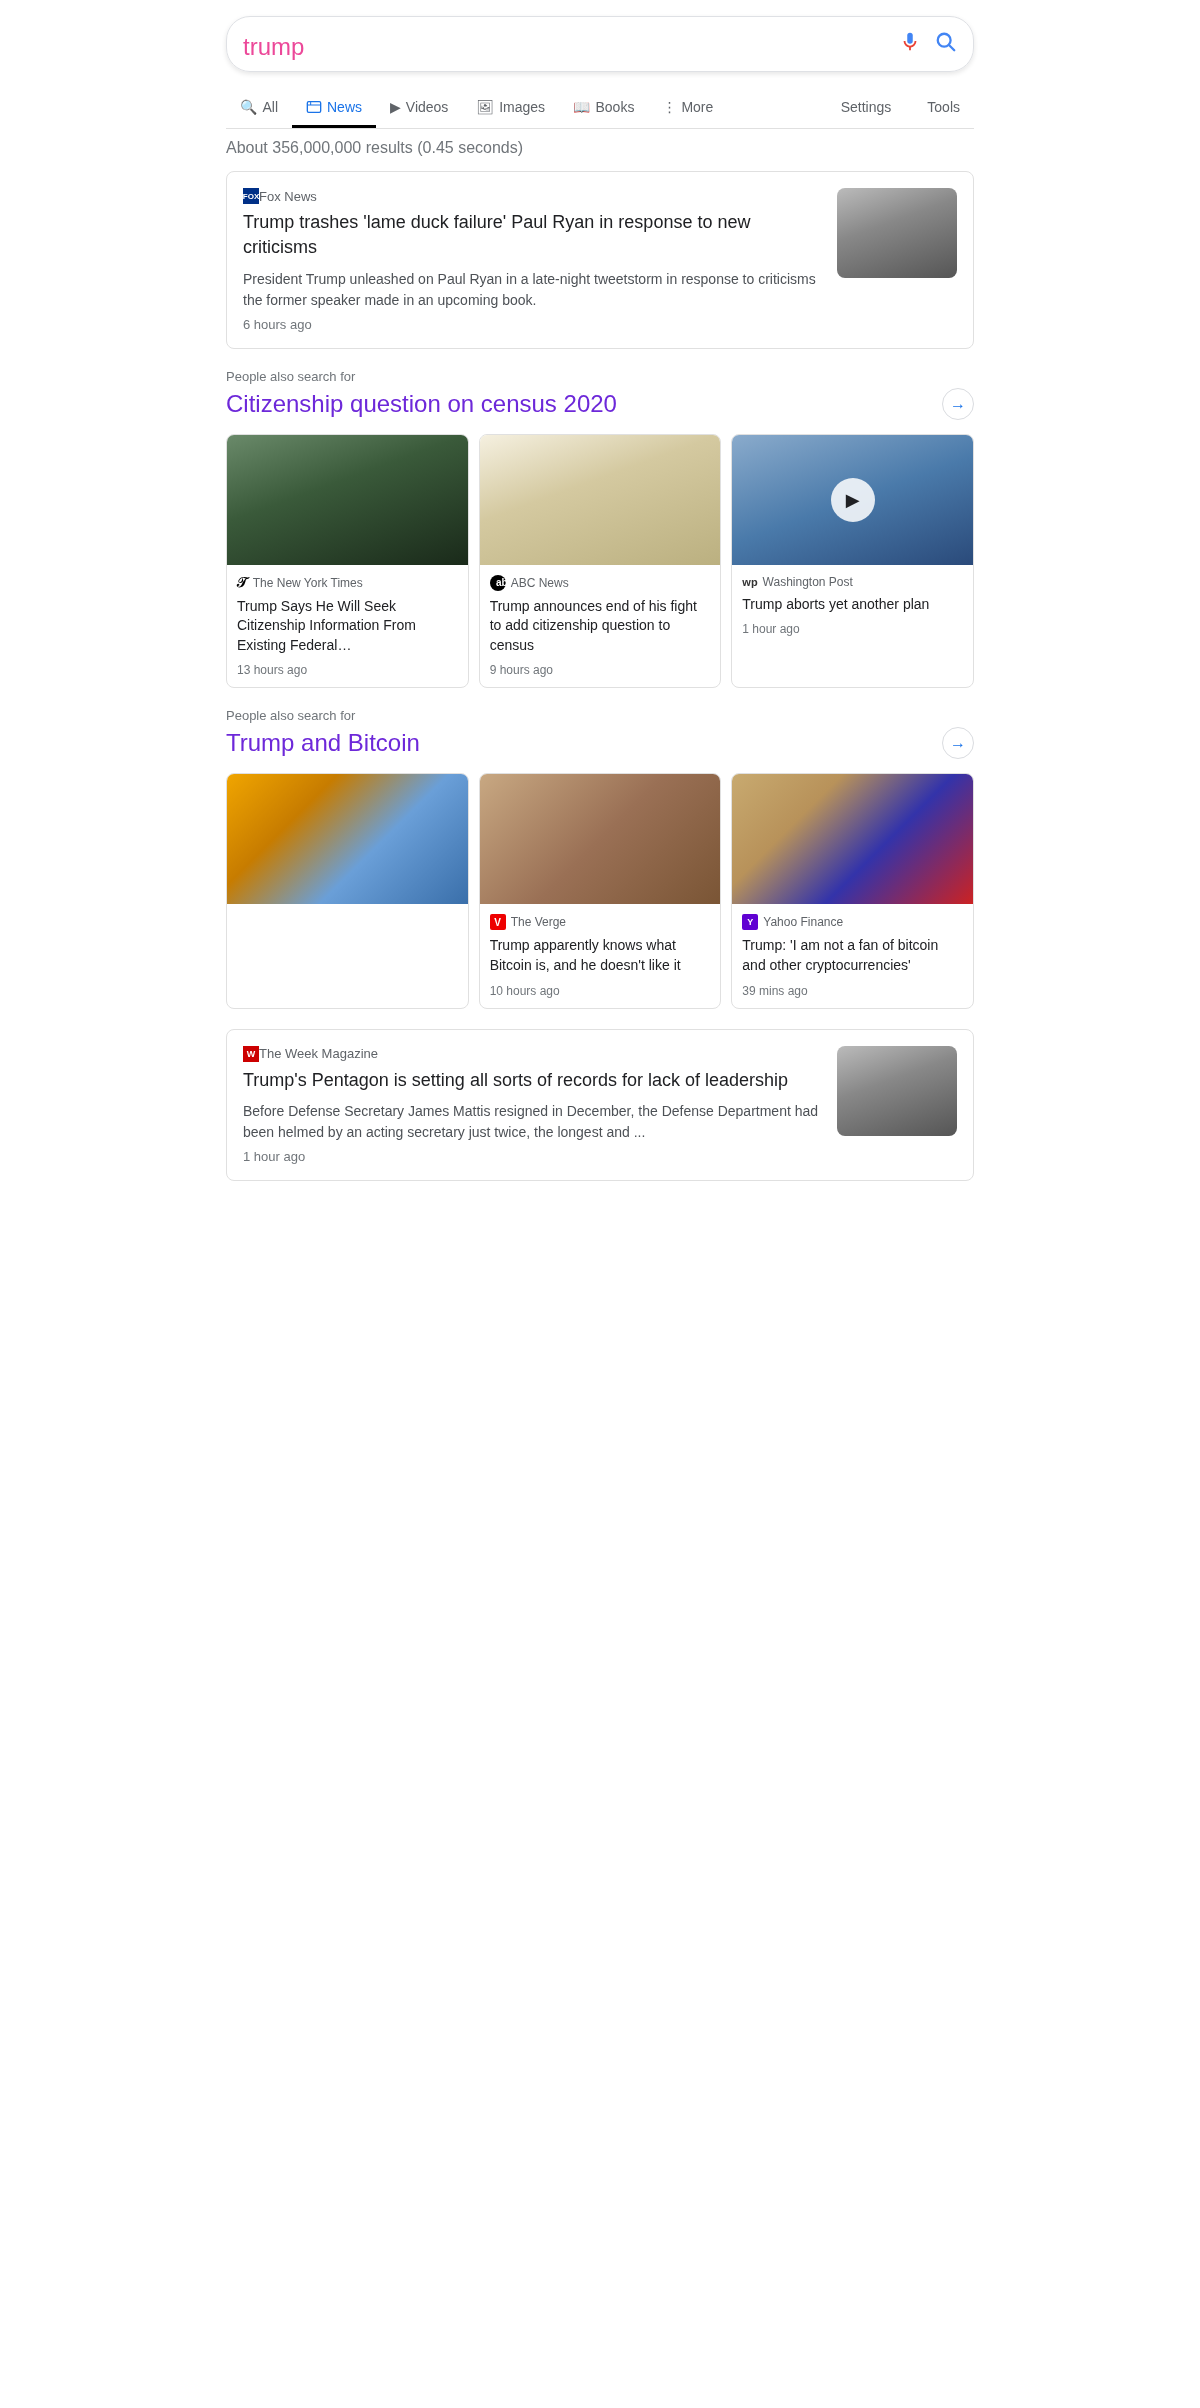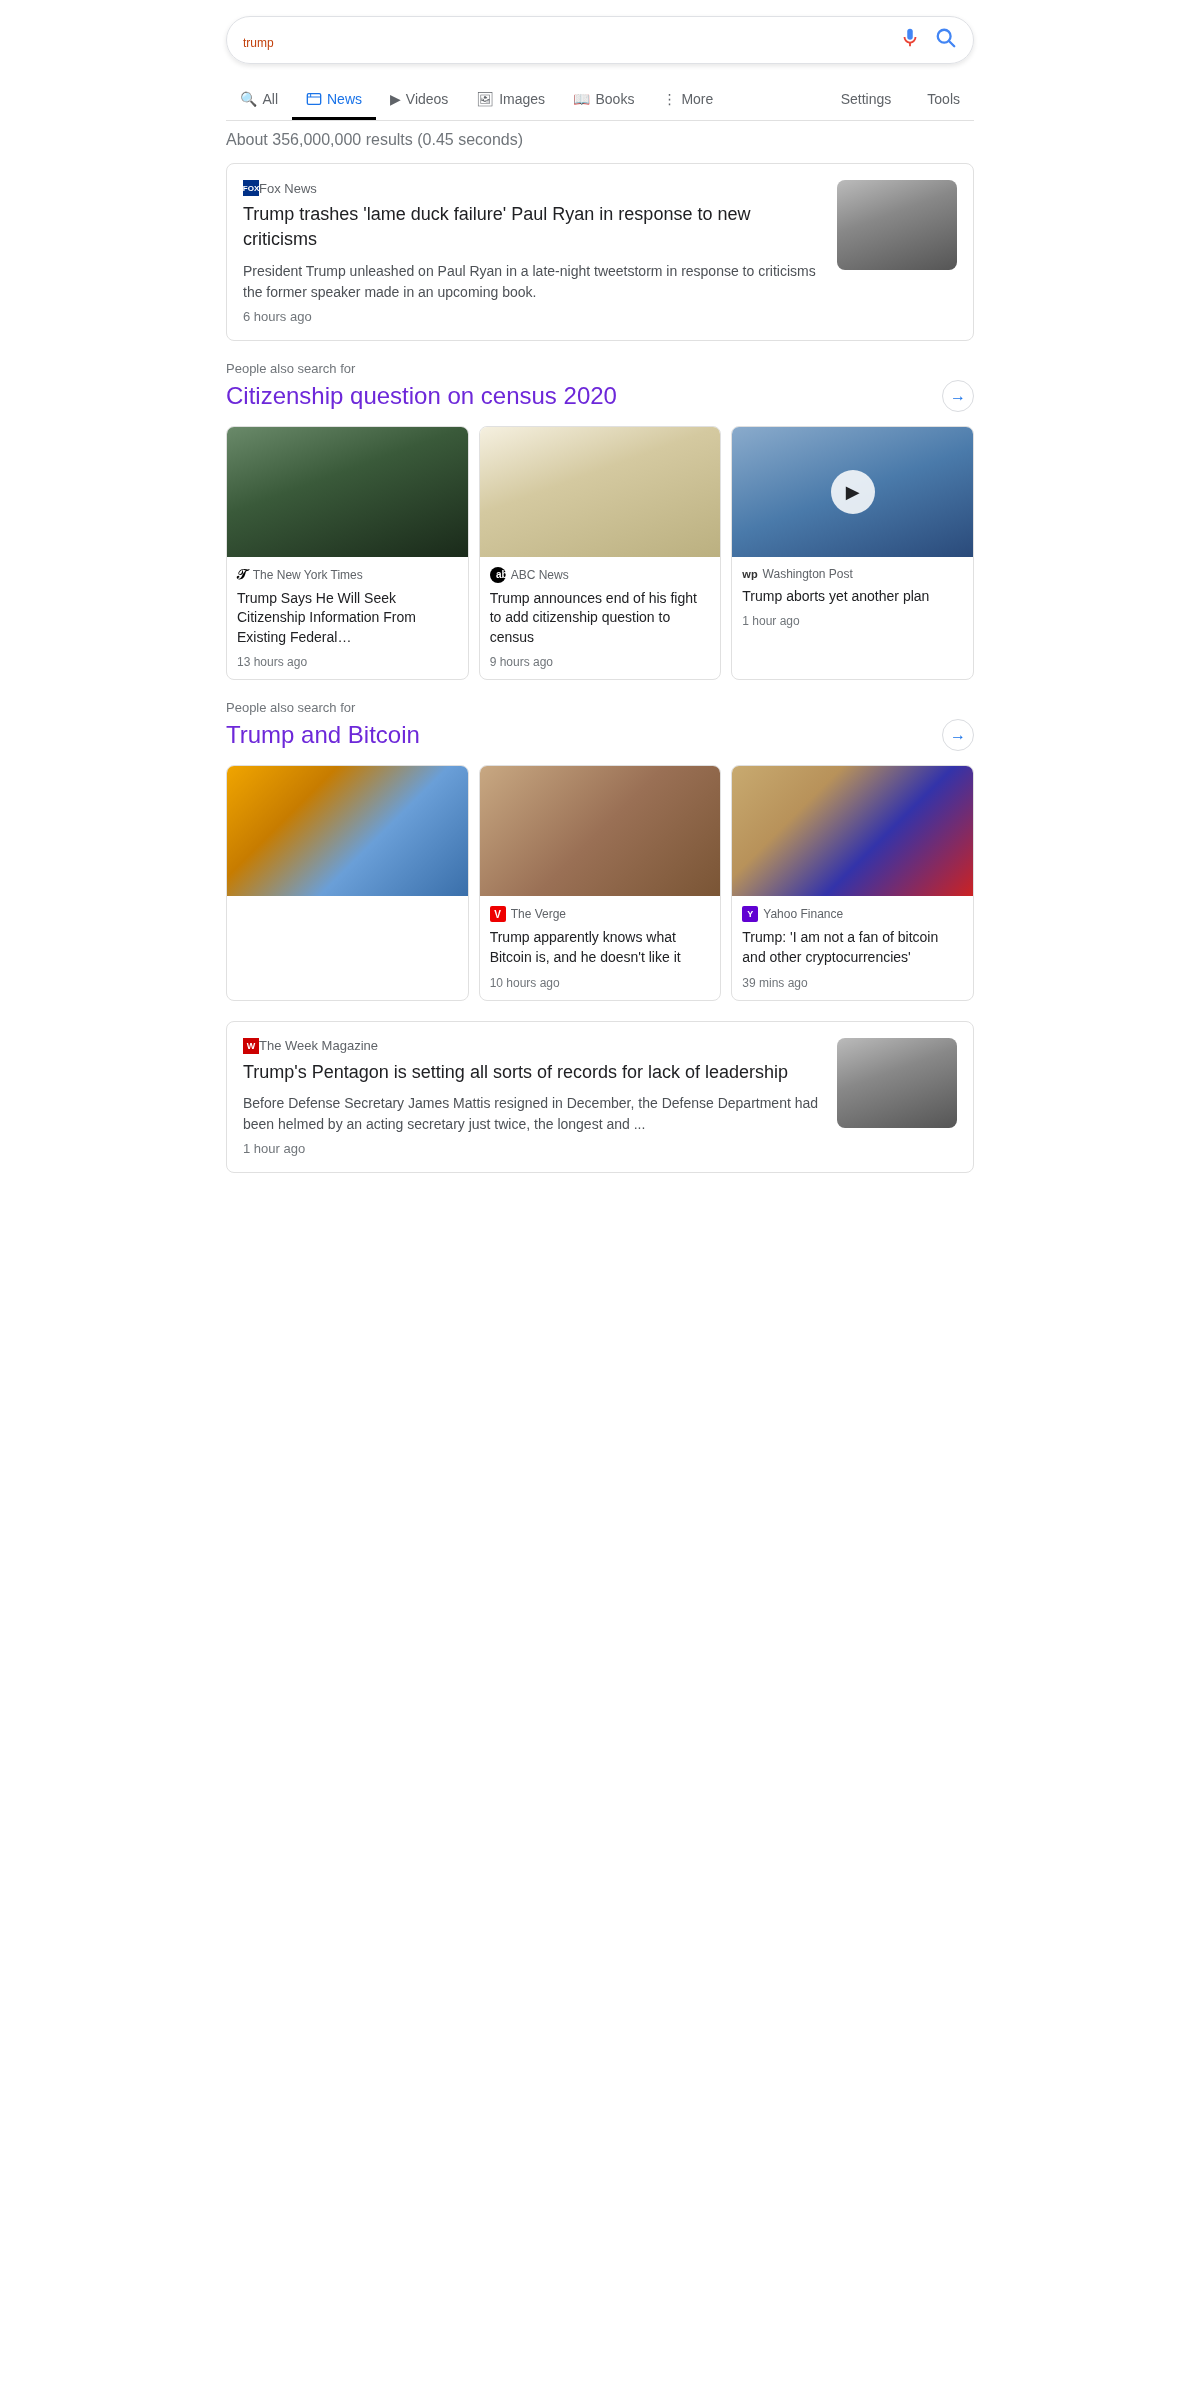--- a/index.html
+++ b/index.html
@@ -19,22 +19,22 @@
       border: 1px solid #dfe1e5;
       border-radius: 24px;
       padding: 10px 16px;
       margin-bottom: 16px;
       box-shadow: 0 2px 5px rgba(0,0,0,0.1);
     }
     .search-input {
       flex: 1;
       border: none;
       outline: none;
-      font-size: 12px;
-      color: #c2410c;
+      font-size: 24px;
+      color: #ec4899;
       margin-top: 6px;
     }
     .search-icons {
       display: flex;
       align-items: center;
       gap: 14px;
     }
 
     
     .nav-tabs {

